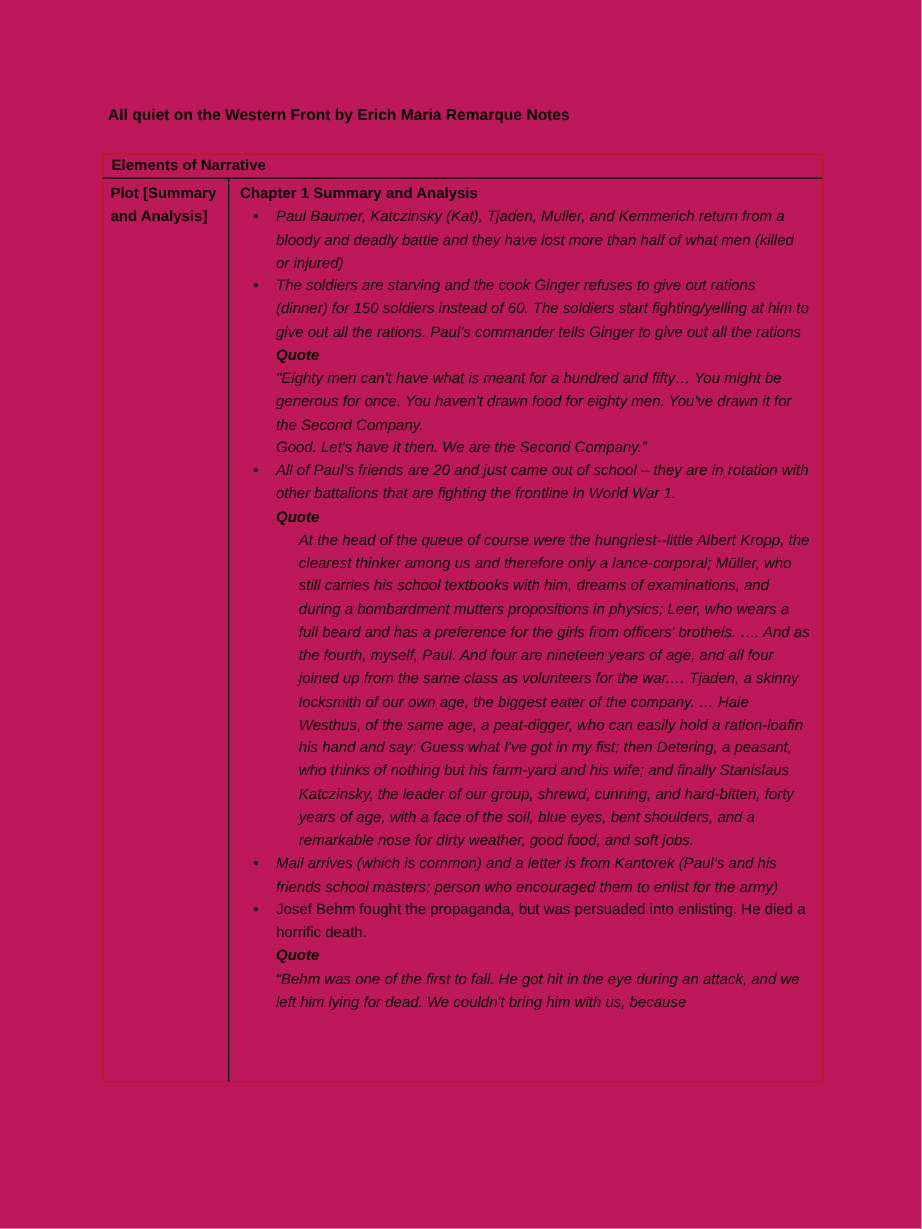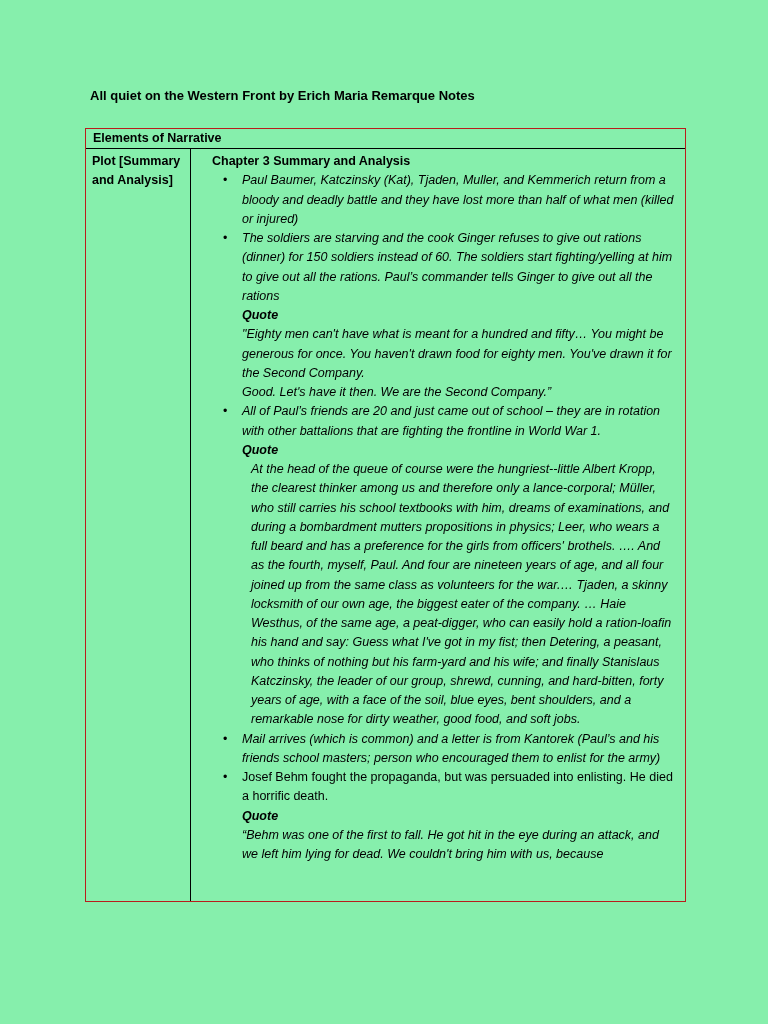--- a/index.html
+++ b/index.html
@@ -6,21 +6,21 @@
     margin: 0;
     padding: 0;
     background: #ffffff;
     font-family: "Liberation Sans", sans-serif;
     color: #000000;
   }
   .page {
     position: relative;
     width: 768px;
     height: 1024px;
-    background: #86efac;
+    background: #be185d;
     overflow: hidden;
   }
   .page-title {
     position: absolute;
     left: 90px;
     top: 88px;
     font-size: 13px;
     font-weight: bold;
   }
   .doc-table {
@@ -34,21 +34,20 @@
   }
   .table-header-row {
     border-bottom: 1px solid #000;
     padding: 2px 7px 3px 7px;
     font-weight: bold;
   }
   .table-body-row {
     display: flex;
     height: 752px;
     overflow: hidden;
-    gap: 12px;
   }
   .cell-label {
     width: 105px;
     flex-shrink: 0;
     border-right: 1px solid #000;
     padding: 3px 6px;
     font-weight: bold;
     line-height: 1.55;
     box-sizing: border-box;
   }
@@ -77,40 +76,40 @@
   }
   .quote-label {
     font-weight: bold;
     font-style: italic;
   }
   .quote-text {
     font-style: italic;
     white-space: pre-line;
   }
   .quote-indented {
-    margin-left: 9px;
+    margin-left: 19px;
   }
 </style>
 </head>
 <body>
 
 <div class="page">
 
   <div class="page-title">All quiet on the Western Front by Erich Maria Remarque Notes</div>
 
   <div class="doc-table">
 
     <div class="table-header-row">Elements of Narrative</div>
 
     <div class="table-body-row">
 
       <div class="cell-label">Plot [Summary and Analysis]</div>
 
       <div class="cell-content">
-        <div class="content-heading">Chapter 3 Summary and Analysis</div>
+        <div class="content-heading">Chapter 1 Summary and Analysis</div>
         <div id="bullet-list">
             <div class="bullet-item">
               <span class="bullet-marker">•</span>
               <div class="bullet-body">
                 <div class="bullet-text italic">Paul Baumer, Katczinsky (Kat), Tjaden, Muller, and Kemmerich return from a bloody and deadly battle and they have lost more than half of what men (killed or injured)</div>
               </div>
             </div>
             <div class="bullet-item">
               <span class="bullet-marker">•</span>
               <div class="bullet-body">

